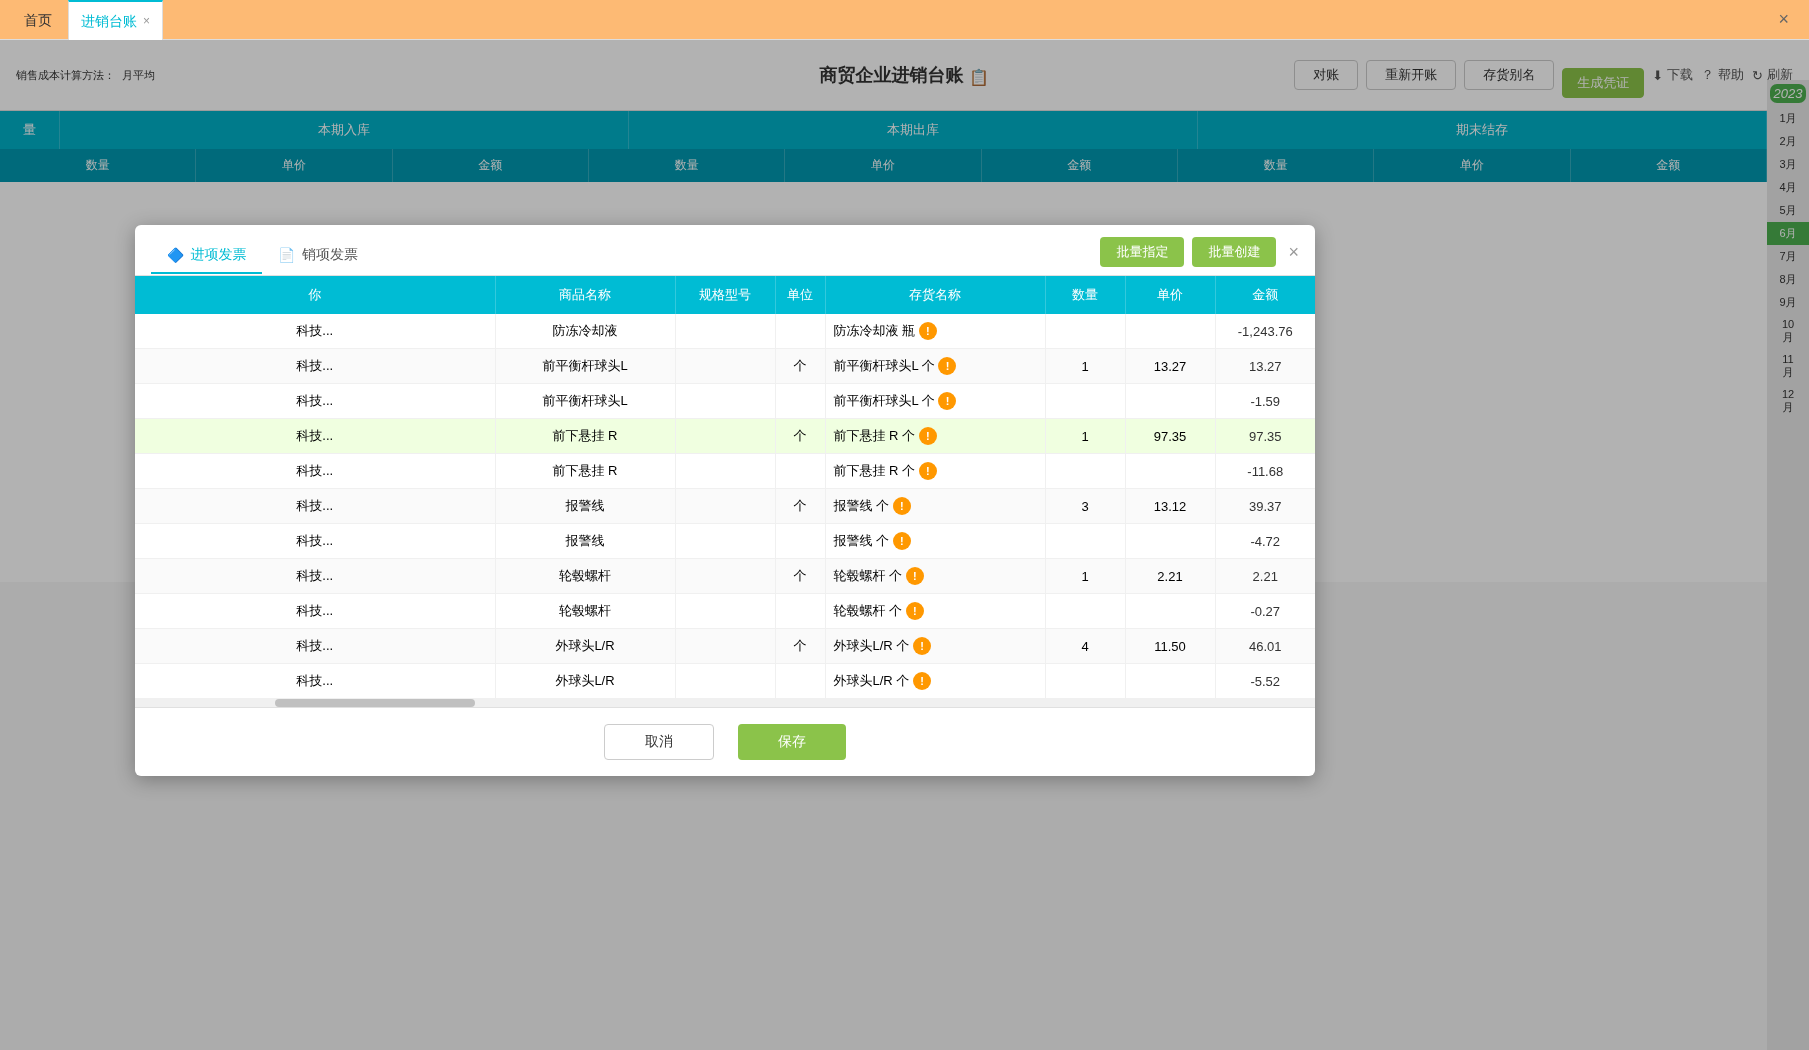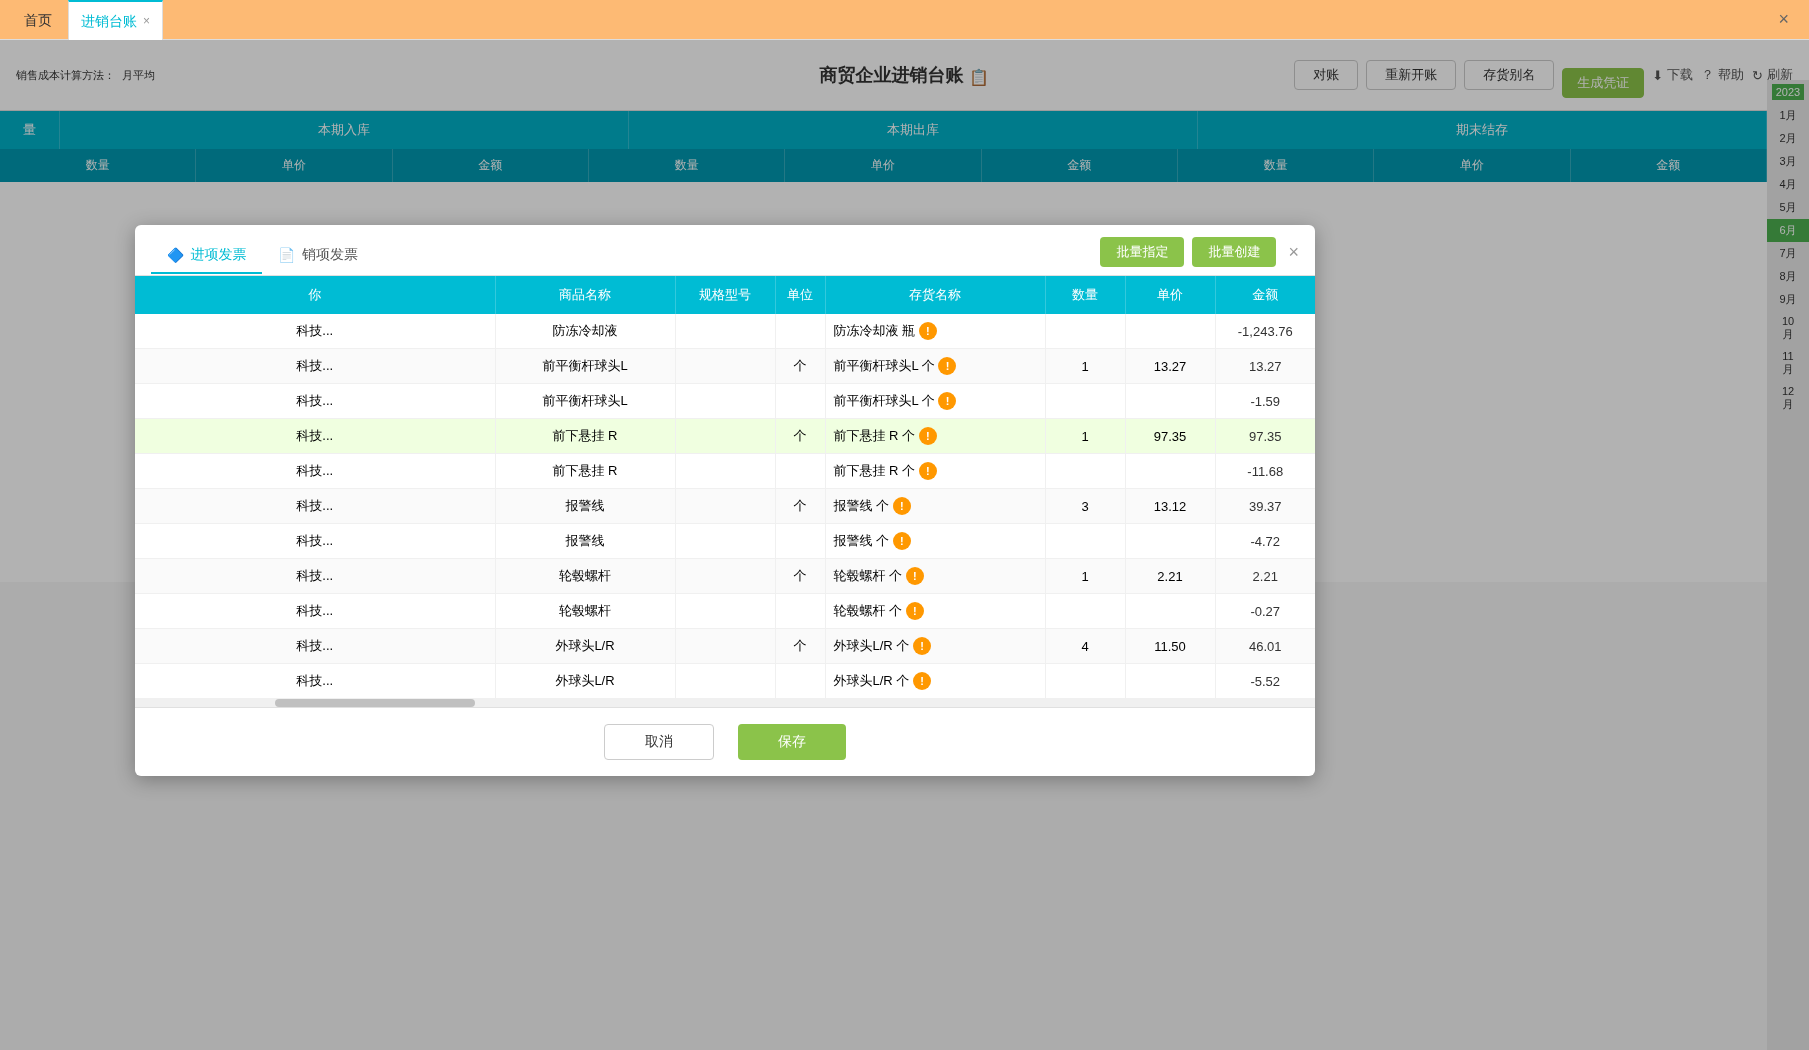--- a/index.html
+++ b/index.html
@@ -309,25 +309,26 @@
       width: 42px;
       background: #e8e8e8;
       height: calc(1050px - 40px);
       display: flex;
       flex-direction: column;
       align-items: center;
     }
     .year-badge {
       background: #4caf50;
       color: #fff;
-      border-radius: 0;
+      border-radius: 7px;
       padding: 2px 4px;
-      font-size: 11px;
+      font-size: 13px;
       margin: 4px 0;
       cursor: pointer;
+      font-style: italic;
     }
     .month-list {
       display: flex;
       flex-direction: column;
       align-items: center;
       width: 100%;
     }
     .month-item {
       font-size: 11px;
       color: #333;

